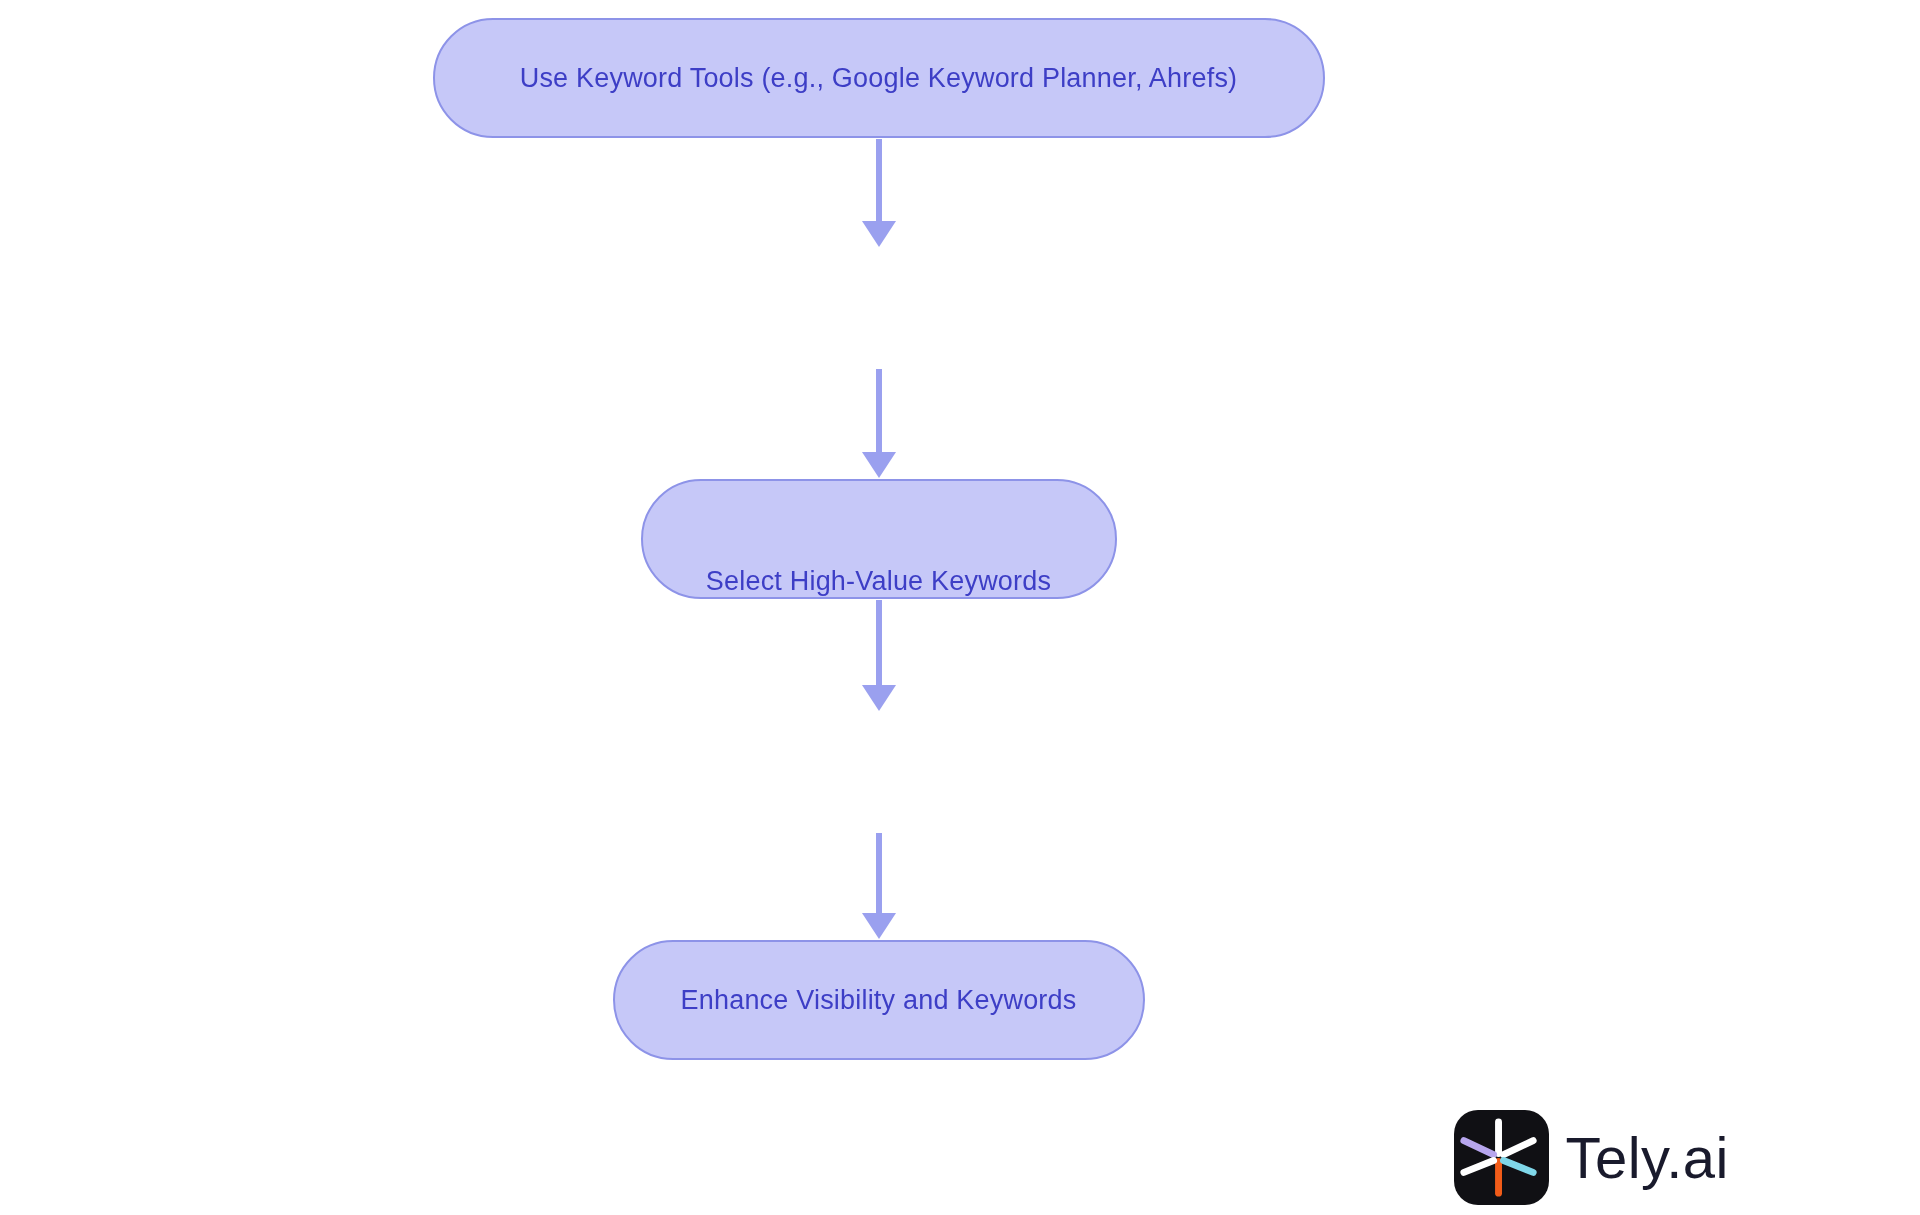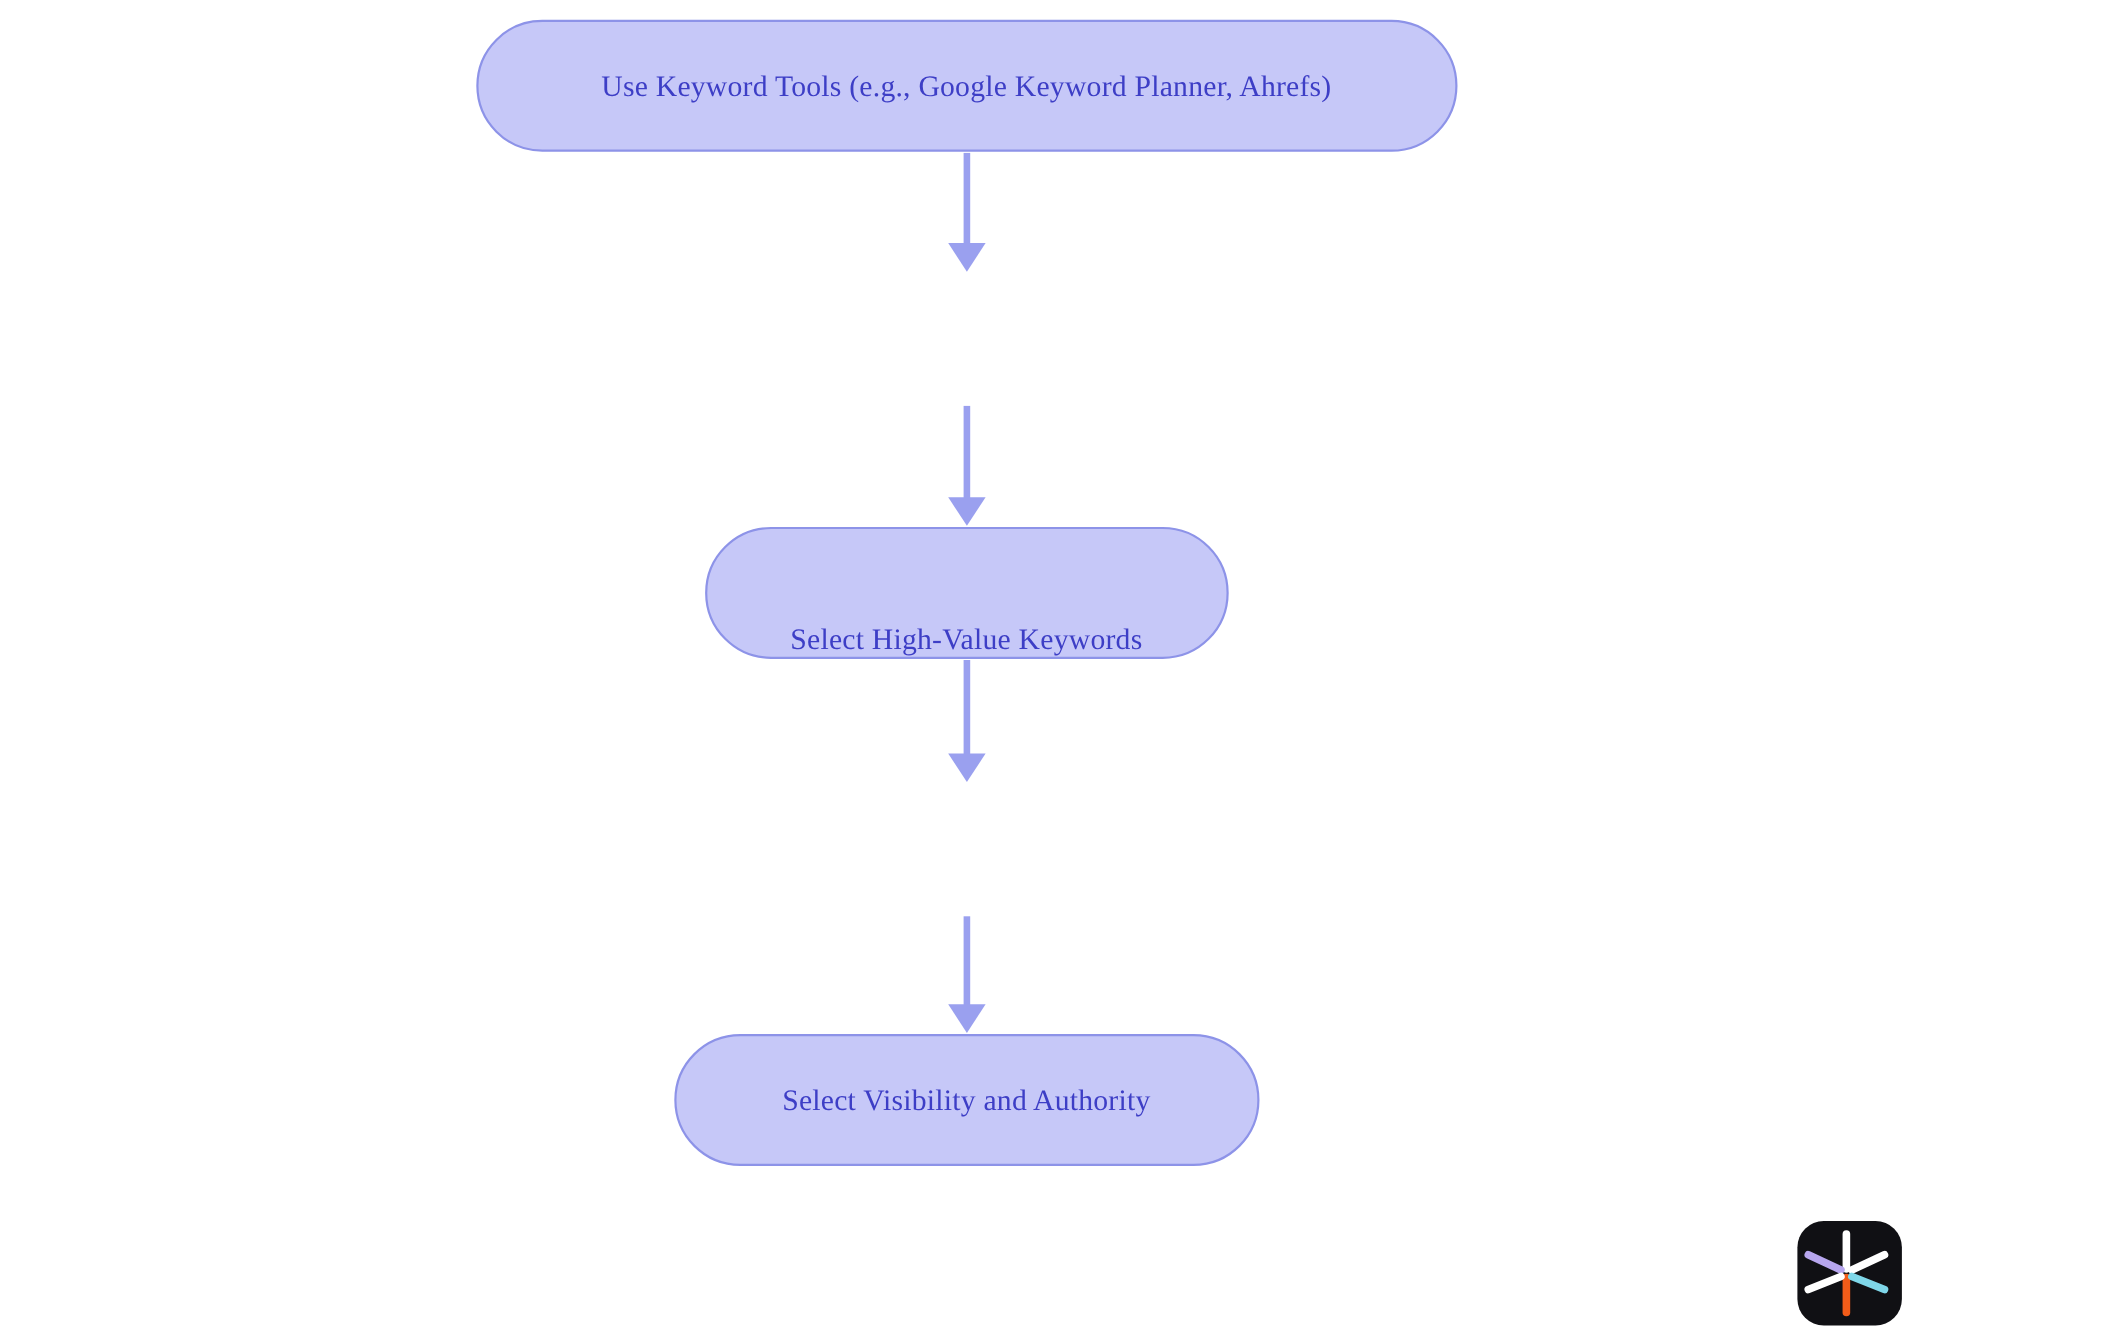--- a/index.html
+++ b/index.html
@@ -11,21 +11,21 @@
     --logo-text: #191a2c;
     --logo-icon-bg: #101014;
   }
   * { margin: 0; padding: 0; box-sizing: border-box; }
   html, body {
     width: 1920px; height: 1215px;
     background: var(--background);
     font-family: "Liberation Sans", "DejaVu Sans", sans-serif;
     overflow: hidden;
   }
-  .canvas { position: relative; width: 1757px; height: 1215px; background: var(--background); font-family: Liberation Serif, serif; }
+  .canvas { position: relative; width: 1757px; height: 1215px; background: var(--background); }
 
   .flow-node {
     position: absolute;
     left: 50%;
     transform: translateX(-50%);
     height: 120px;
     background: var(--node-fill);
     border: 2px solid var(--node-border);
     border-radius: 60px;
     display: flex;
@@ -81,21 +81,21 @@
     <span>Use Keyword Tools (e.g., Google Keyword Planner, Ahrefs)</span>
   </div>
 
 
   <div class="flow-node" style="top:479px; width:476px;align-items:flex-end;">
     <span>Select High-Value Keywords</span>
   </div>
 
 
   <div class="flow-node" style="top:940px; width:532px;">
-    <span>Select Visibility and Authority</span>
+    <span>Enhance Visibility and Keywords</span>
   </div>
 
   <div class="flow-arrow" style="top:139px; height:108px;">
     <div class="shaft"></div>
     <div class="head"></div>
   </div>
 
   <div class="flow-arrow" style="top:369px; height:109px;">
     <div class="shaft"></div>
     <div class="head"></div>
@@ -121,15 +121,16 @@
 
         <line x1="40" y1="45" x2="10" y2="31" stroke="#b7a6ee" stroke-width="7" stroke-linecap="round"></line>
 
         <line x1="40" y1="51" x2="10" y2="63" stroke="#ffffff" stroke-width="7" stroke-linecap="round"></line>
 
         <line x1="50" y1="45" x2="80" y2="31" stroke="#ffffff" stroke-width="7" stroke-linecap="round"></line>
 
         <line x1="50" y1="51" x2="80" y2="63" stroke="#7fd7e9" stroke-width="7" stroke-linecap="round"></line>
       </svg>
     </div>
+    <div class="logo-wordmark">Tely.ai</div>
   </div>
 
 </div>
 
 </body></html>

